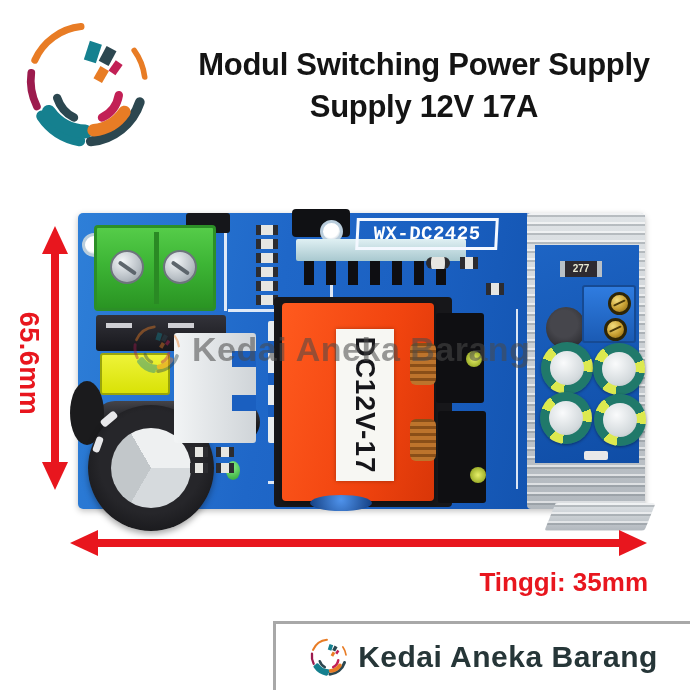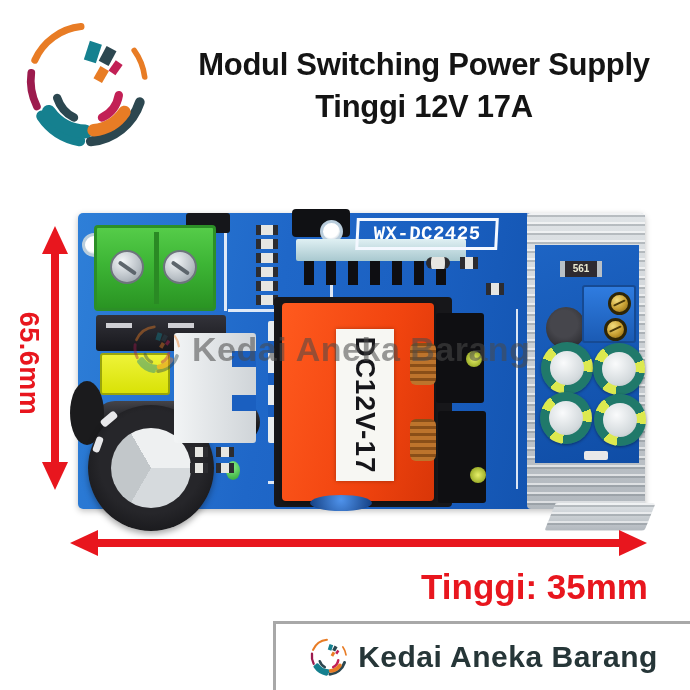--- a/index.html
+++ b/index.html
@@ -54,21 +54,21 @@
   .fins::after{content:"";position:absolute;inset:0;
     background:repeating-linear-gradient(180deg,rgba(255,255,255,.55) 0 2px,rgba(110,118,124,.35) 2px 4px,transparent 4px 9px);}
 
   
   .dim-line{position:absolute;background:var(--accent_red);}
   .tri{position:absolute;width:0;height:0;}
   .dim-text{position:absolute;color:var(--accent_red);font-weight:800;}
   #dim-height-label{left:6px;top:298px;width:46px;height:130px;display:flex;align-items:center;justify-content:center;}
   #dim-height-label span{display:block;white-space:nowrap;transform:rotate(90deg);font-size:27px;letter-spacing:.5px;}
   #dim-width-label{left:210px;top:549px;width:200px;text-align:center;font-size:28px;}
-  #depth-label{left:420px;top:567px;width:228px;text-align:right;font-size:35px;}
+  #depth-label{left:420px;top:567px;width:228px;text-align:right;font-size:26px;}
 
   
   #watermark{position:absolute;left:130px;top:322px;display:flex;align-items:center;gap:8px;
     opacity:.55;pointer-events:none;}
   #watermark svg{width:54px;height:54px;opacity:.8;}
   #watermark .wm-text{font-size:34px;font-weight:700;color:var(--watermark_gray);letter-spacing:.5px;white-space:nowrap;}
 
   
   #footer-box{position:absolute;left:273px;top:621px;width:417px;height:69px;background:#fff;
     border-top:3px solid #a8a8a8;border-left:3px solid #a8a8a8;box-sizing:border-box;
@@ -101,21 +101,21 @@
   </defs>
 </svg>
 
 <div id="canvas">
 
   <svg id="brand-logo">
       <use href="#globe"></use>
     </svg>
   <div id="title">
     <div>Modul Switching Power Supply</div>
-    <div>Tinggi 12V 17A</div>
+    <div>Supply 12V 17A</div>
   </div>
 
   <div id="pcb">
     <div id="pcb-base"></div>
 
     <div class="silk" style="left:146px;top:8px;width:3px;height:90px;"></div>
     <div class="silk" style="left:150px;top:96px;width:105px;height:3px;"></div>
     <div class="silk" style="left:252px;top:10px;width:3px;height:88px;"></div>
     <div class="silk" style="left:190px;top:268px;width:125px;height:3px;"></div>
     <div class="silk" style="left:438px;top:96px;width:2px;height:180px;"></div>
@@ -201,21 +201,21 @@
       <div class="abs" style="left:30px;top:38px;width:16px;height:16px;border-radius:50%;background:radial-gradient(#e7f06a,#7f9410);"></div>
     </div>
     <div class="abs" style="left:360px;top:198px;width:48px;height:92px;background:#0f0f12;border-radius:3px;">
       <div class="abs" style="left:32px;top:56px;width:16px;height:16px;border-radius:50%;background:radial-gradient(#e7f06a,#7f9410);"></div>
     </div>
 
     <div class="abs fins" style="left:449px;top:0;width:118px;height:296px;border-radius:4px;"></div>
     <div class="abs" style="left:457px;top:32px;width:104px;height:218px;background:linear-gradient(160deg,#1d64c4,#0f4da6);"></div>
     <div class="abs fins" style="left:472px;top:290px;width:100px;height:28px;transform:skewX(-22deg);border-radius:3px;"></div>
 
-    <div class="abs" style="left:482px;top:48px;width:42px;height:16px;background:#2e2a30;border-left:5px solid #b9c0c6;border-right:5px solid #b9c0c6;box-sizing:border-box;color:#e9e9d2;font-size:10px;line-height:16px;text-align:center;font-weight:700;">561</div>
+    <div class="abs" style="left:482px;top:48px;width:42px;height:16px;background:#2e2a30;border-left:5px solid #b9c0c6;border-right:5px solid #b9c0c6;box-sizing:border-box;color:#e9e9d2;font-size:10px;line-height:16px;text-align:center;font-weight:700;">277</div>
 
     <div class="abs" style="left:468px;top:94px;width:40px;height:42px;border-radius:50%;background:radial-gradient(circle at 45% 40%,#46464c 40%,#1e1e22);"></div>
 
     <div class="abs" style="left:504px;top:72px;width:54px;height:58px;background:linear-gradient(180deg,#2f7ce0,#1b5bb4);border:2px solid #164a93;border-radius:3px;box-sizing:border-box;">
       <div class="screw-brass" style="left:24px;top:5px;width:23px;height:23px;"></div>
       <div class="screw-brass" style="left:20px;top:31px;width:23px;height:23px;"></div>
     </div>
 
     <div class="cap-teal" style="left:463px;top:129px;"></div>
     <div class="cap-teal" style="left:515px;top:130px;"></div>

